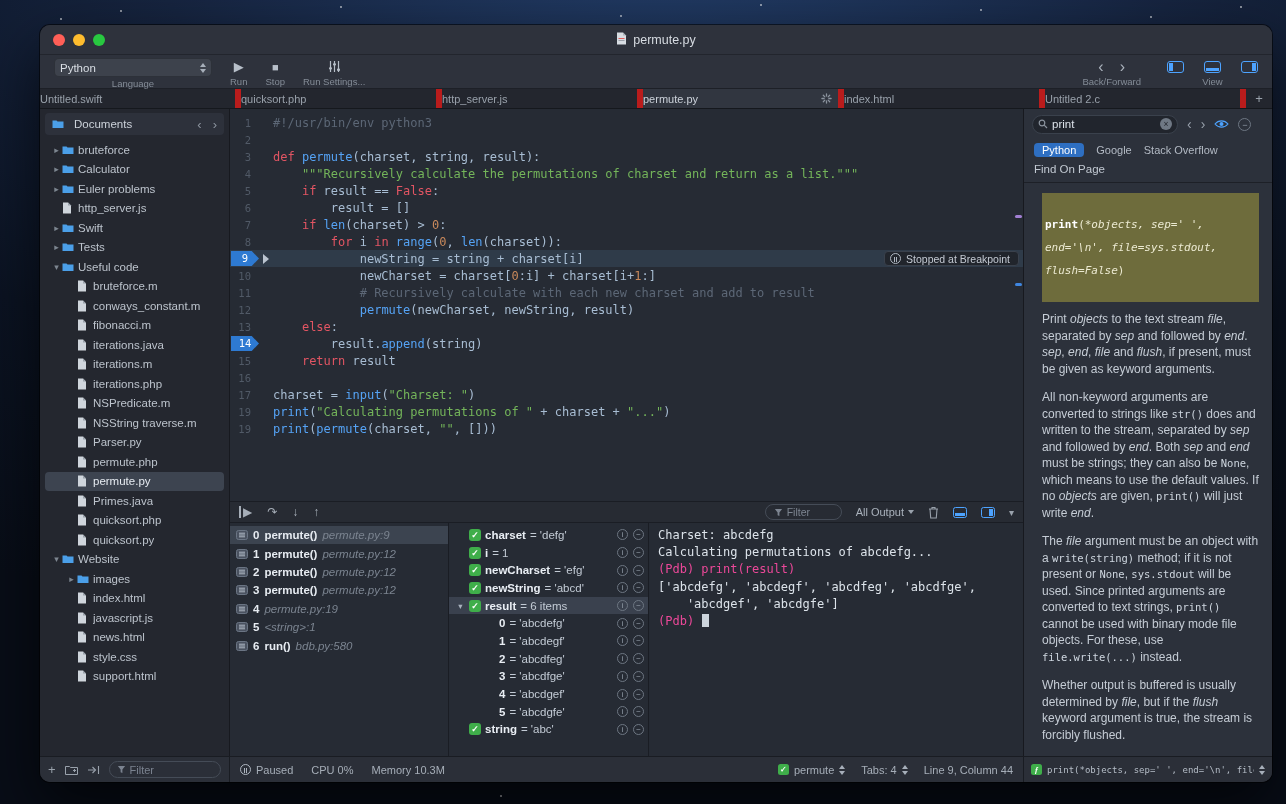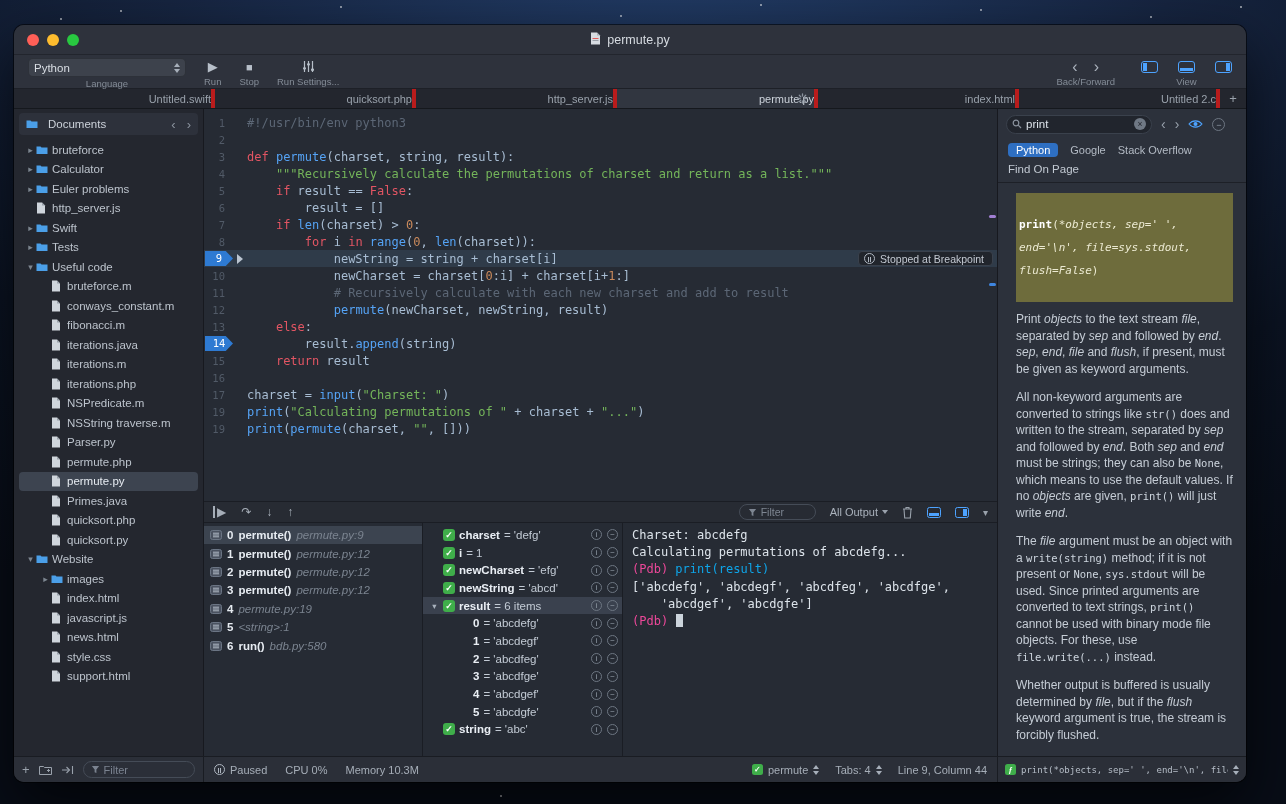--- a/index.html
+++ b/index.html
@@ -1,20 +1,20 @@
 <!DOCTYPE html>
 <html><head>
 <meta charset="utf-8">
 <style>
 *{margin:0;padding:0;box-sizing:border-box}
 html,body{width:1286px;height:804px;overflow:hidden}
 body{font-family:"Liberation Sans",sans-serif;background:radial-gradient(1400px 760px at 52% -12%, #24416f 0%, #16243f 38%, #0b1322 70%, #080d17 100%);position:relative}
 .stars i{position:absolute;width:2px;height:2px;border-radius:50%;background:rgba(255,255,255,.65)}
 
-.window{position:absolute;left:14px;top:25px;width:1232px;height:757px;border-radius:10px;background:#2b2f38;box-shadow:0 25px 60px rgba(0,0,0,.65),0 0 0 1px rgba(0,0,0,.55);display:flex;flex-direction:column;overflow:hidden;color:#c7cdd5}
+.window{position:absolute;left:40px;top:25px;width:1232px;height:757px;border-radius:10px;background:#2b2f38;box-shadow:0 25px 60px rgba(0,0,0,.65),0 0 0 1px rgba(0,0,0,.55);display:flex;flex-direction:column;overflow:hidden;color:#c7cdd5}
 
 
 .titlebar{height:30px;flex:none;display:flex;align-items:center;justify-content:center;position:relative;background:#2e323c;border-bottom:1px solid #22252d}
 .lights{position:absolute;left:13px;top:9px;display:flex;gap:8px}
 .light{width:12px;height:12px;border-radius:50%}
 .title{display:flex;align-items:center;gap:6px;font-size:12.5px;color:#d6dbe1}
 
 
 .toolbar{height:34px;flex:none;display:flex;align-items:flex-start;padding:3px 14px 0;background:#2e323c;border-bottom:1px solid #1d2027;gap:18px}
 .tbitem{display:flex;flex-direction:column;align-items:center;gap:1px}
@@ -30,21 +30,21 @@
 .bficons{display:flex;gap:16px;font-size:16px;color:#a9b1bb;height:17px;align-items:center}
 .vicons{display:flex;gap:20px;height:17px;align-items:center}
 .vicon{width:17px;height:12px;border:1.5px solid #4da3ff;border-radius:3px;position:relative}
 .vicon i{position:absolute;background:#4da3ff}
 .vicon.vl i{left:1px;top:1px;bottom:1px;width:4px}
 .vicon.vb i{left:1px;right:1px;bottom:1px;height:3px}
 .vicon.vr i{right:1px;top:1px;bottom:1px;width:4px}
 
 
 .tabbar{height:20px;flex:none;display:flex;background:#1d2127;border-bottom:1px solid #15181d}
-.tab{flex:1;display:flex;align-items:center;justify-content:flex-end;font-size:11px;color:#99a1ab;background:#23262e;border-right:4px solid #b91c1c;position:relative;min-width:0}
+.tab{flex:1;display:flex;align-items:center;justify-content:flex-start;font-size:11px;color:#99a1ab;background:#23262e;border-right:6px solid #b91c1c;position:relative;min-width:0}
 .tab.active{background:#313640;color:#ccd2da}
 .tab-busy{position:absolute;right:6px;top:4px;display:flex}
 .tab-add{flex:none;width:26px;display:flex;align-items:center;justify-content:center;color:#9aa2ac;font-size:13px;background:#23262e}
 
 
 .main{flex:1;display:flex;min-height:0}
 .sidebar{width:190px;flex:none;background:#24272f;border-right:1px solid #17191f;display:flex;flex-direction:column;min-height:0}
 .sbhead{margin:4px 5px 2px;height:22px;border-radius:4px;background:#2d313b;display:flex;align-items:center;padding:0 7px;gap:6px;font-size:11.5px;color:#ccd2da;flex:none}
 .sbhead .navs{margin-left:auto;display:flex;gap:11px;color:#8b939e;font-size:13px}
 .tree{flex:1;overflow:hidden;padding-top:3px}
@@ -99,21 +99,21 @@
 .vrow{height:17.7px;display:flex;align-items:center;padding:0 4px 0 7px;gap:4px}
 .vrow.sel{background:#3a414e}
 .vdis{width:9px;font-size:8.5px;color:#a9b2bd;text-align:center;flex:none}
 .vcheck{width:12px;height:12px;border-radius:3px;background:#3fae4a;color:#fff;font-size:9px;font-weight:bold;line-height:12px;text-align:center;flex:none}
 .vname{font-weight:bold;color:#e9eef4;white-space:nowrap}
 .vval{color:#c3cbd5;white-space:nowrap;overflow:hidden}
 .vic{margin-left:auto;display:flex;gap:5px;flex:none}
 .circ{width:11px;height:11px;border-radius:50%;border:1px solid #6d7682;color:#939da9;font-size:8px;line-height:10px;text-align:center;flex:none}
 .vchild{padding-left:37px}
 .console{flex:1;min-width:0;padding:4px 9px;font-family:"DejaVu Sans Mono",monospace;font-size:12px;line-height:17.2px;overflow:hidden;white-space:pre}
-.cx-o{color:#dce3ea}.cx-g{color:#ec4899}.cx-m{color:#0ea5e9}
+.cx-o{color:#dce3ea}.cx-g{color:#ec4899}.cx-m{color:#ec4899}
 .blockcur{display:inline-block;width:7px;height:13px;background:#ccd4dc;vertical-align:-2px;margin-left:1px}
 
 
 .rightbar{width:249px;flex:none;background:#2c313b;border-left:1px solid #17191f;display:flex;flex-direction:column;min-height:0}
 .searchrow{height:30px;flex:none;display:flex;align-items:center;padding:0 9px 0 8px;gap:9px}
 .sfield{width:146px;height:19px;background:#21252d;border:1px solid #3a414c;border-radius:10px;display:flex;align-items:center;gap:4px;padding:0 5px;flex:none}
 .sfield input{flex:1;min-width:0;background:transparent;border:none;outline:none;color:#dde3ea;font-size:11.5px}
 .clearbtn{width:12px;height:12px;border-radius:50%;background:#6f7884;color:#23262e;font-size:8.5px;line-height:12px;text-align:center;flex:none}
 .rnav{font-size:14px;color:#99a1ac;line-height:1}
 .doctabs{height:21px;flex:none;display:flex;align-items:center;gap:12px;padding:0 10px;font-size:11px;color:#b3bac4}

